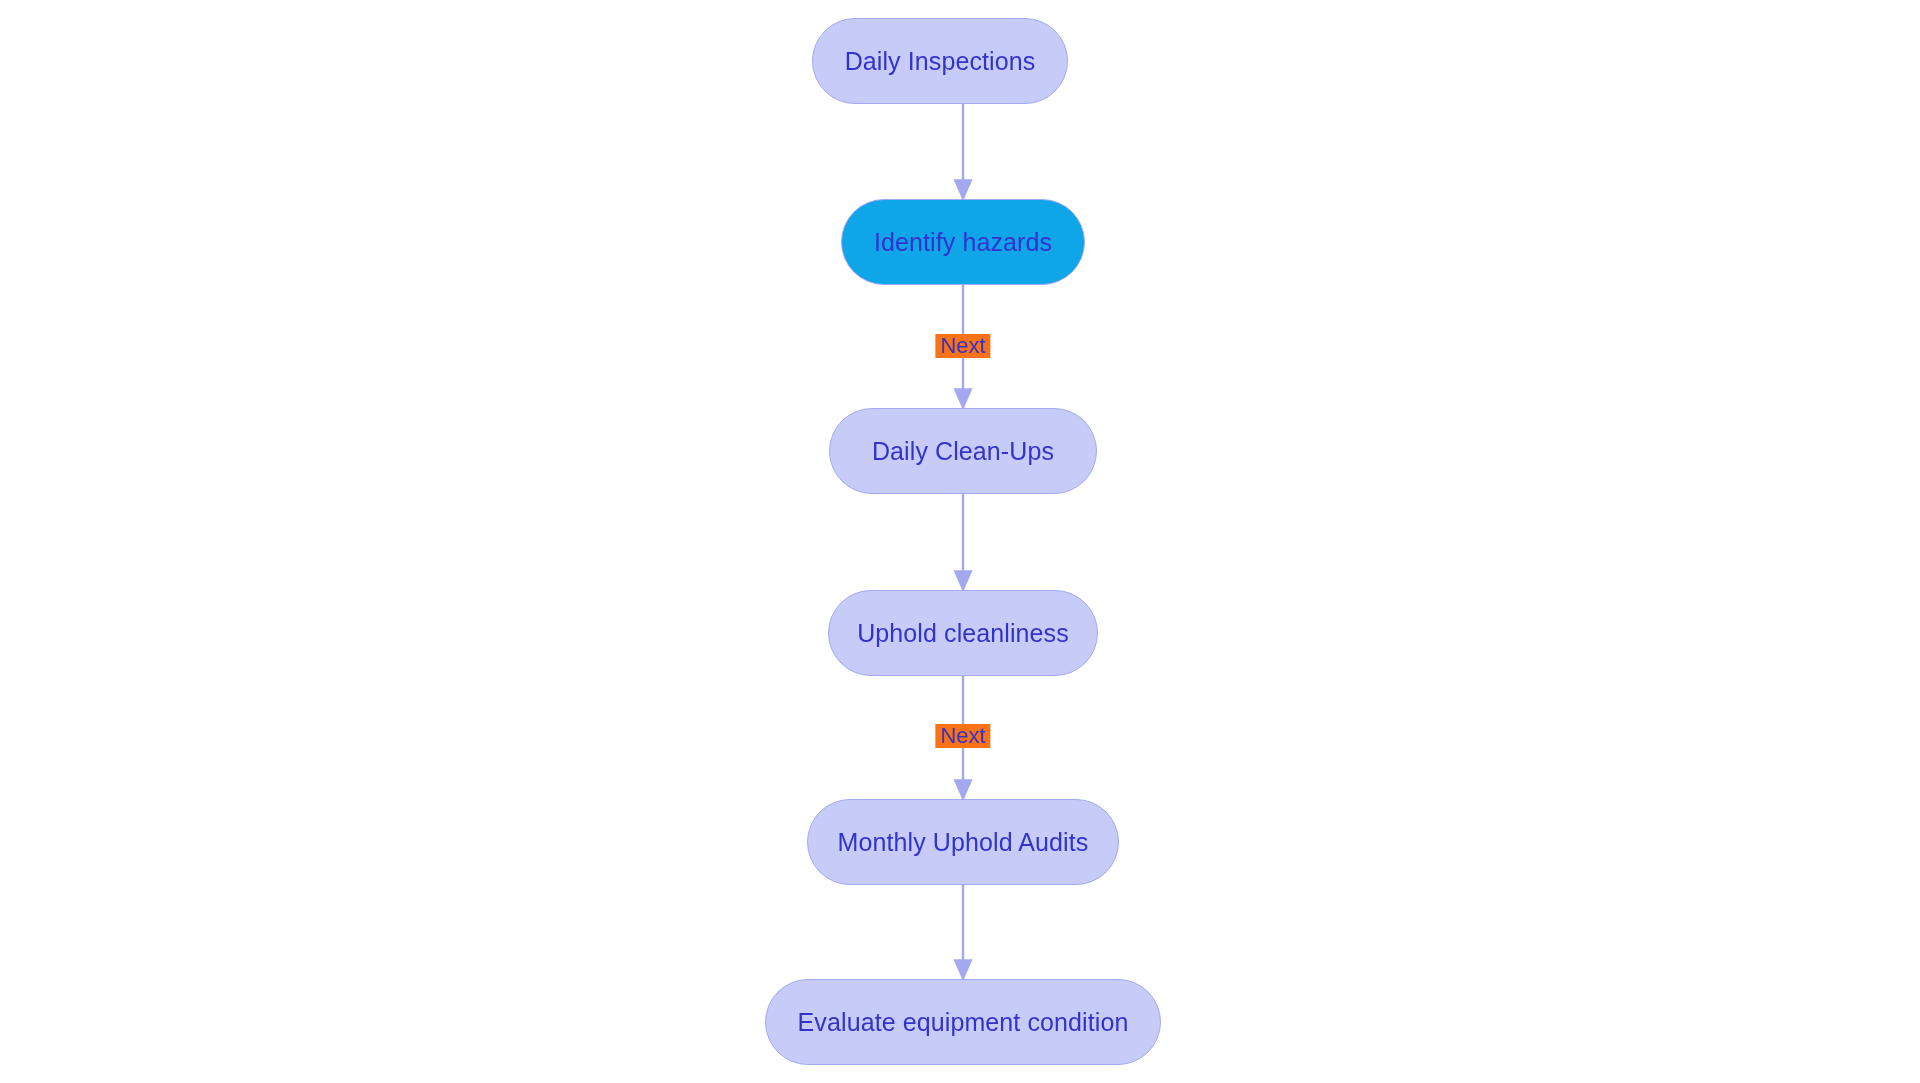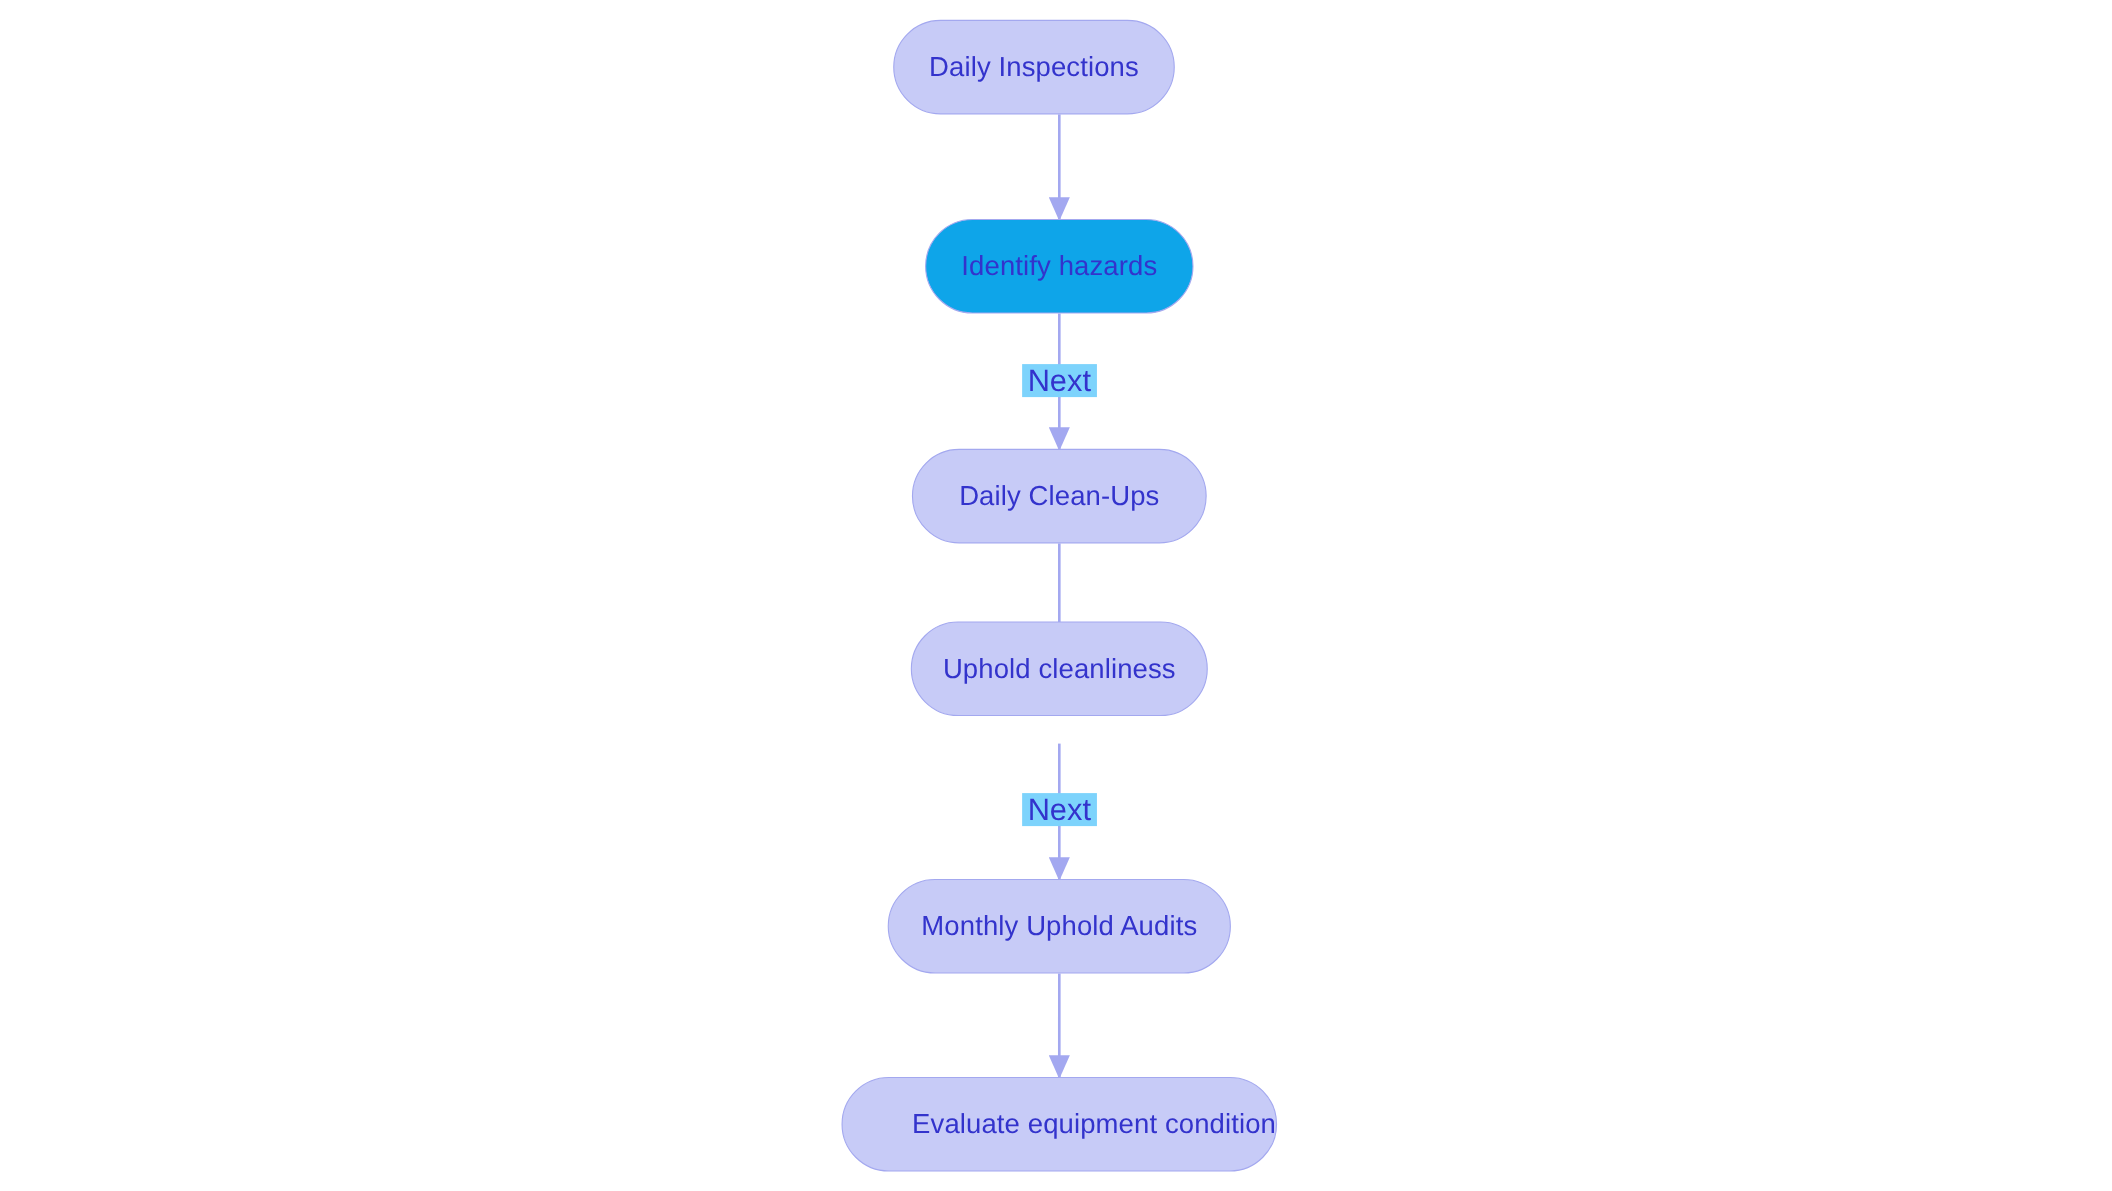--- a/index.html
+++ b/index.html
@@ -43,24 +43,24 @@
     font-size: 25px;
     line-height: 1;
     letter-spacing: 0.1px;
     white-space: nowrap;
   }
   .edge-label {
     position: absolute;
     transform: translate(-50%, -50%);
     color: #3333cc;
     font-family: "Liberation Sans", sans-serif;
-    font-size: 28px;
+    font-size: 22px;
     line-height: 1;
     white-space: nowrap;
-    background: #7dd3fc;
+    background: #f97316;
     padding: 1px 5px;
   }
 </style>
 </head>
 <body>
 
 <div id="flowchart-canvas">
 
   <svg id="edge-layer" viewBox="0 0 1920 1083" width="1920" height="1083" xmlns="http://www.w3.org/2000/svg">
     <defs>
@@ -84,24 +84,24 @@
   <div id="nodes">
       <div class="node" style="left: 940px; top: 61px; width: 256px; height: 86px; background: rgb(199, 203, 247); border-color: rgb(163, 168, 239);">
         <span class="node-label" style="color: rgb(51, 51, 204);">Daily Inspections</span>
       </div>
       <div class="node" style="left: 963px; top: 242px; width: 244px; height: 86px; background: #0ea5e9; border-color: rgb(163, 168, 239);">
         <span class="node-label" style="color: rgb(51, 51, 204);">Identify hazards</span>
       </div>
       <div class="node" style="left: 963px; top: 451px; width: 268px; height: 86px; background: rgb(199, 203, 247); border-color: rgb(163, 168, 239);">
         <span class="node-label" style="color: rgb(51, 51, 204);">Daily Clean-Ups</span>
       </div>
-      <div class="node" style="left: 963px; top: 608px; width: 270px; height: 86px; background: rgb(199, 203, 247); border-color: rgb(163, 168, 239);">
+      <div class="node" style="left: 963px; top: 633px; width: 270px; height: 86px; background: rgb(199, 203, 247); border-color: rgb(163, 168, 239);">
         <span class="node-label" style="color: rgb(51, 51, 204);">Uphold cleanliness</span>
       </div>
       <div class="node" style="left: 963px; top: 842px; width: 312px; height: 86px; background: rgb(199, 203, 247); border-color: rgb(163, 168, 239);">
         <span class="node-label" style="color: rgb(51, 51, 204);">Monthly Uphold Audits</span>
       </div>
-      <div class="node" style="left: 963px; top: 1022px; width: 396px; height: 86px; background: rgb(199, 203, 247); border-color: rgb(163, 168, 239); justify-content: flex-end;">
+      <div class="node" style="left: 963px; top: 1022px; width: 396px; height: 86px; background: rgb(199, 203, 247); border-color: rgb(163, 168, 239);">
         <span class="node-label" style="color: rgb(51, 51, 204);">Evaluate equipment condition</span>
       </div>
     </div>
 
 </div>
 
 </body></html>

